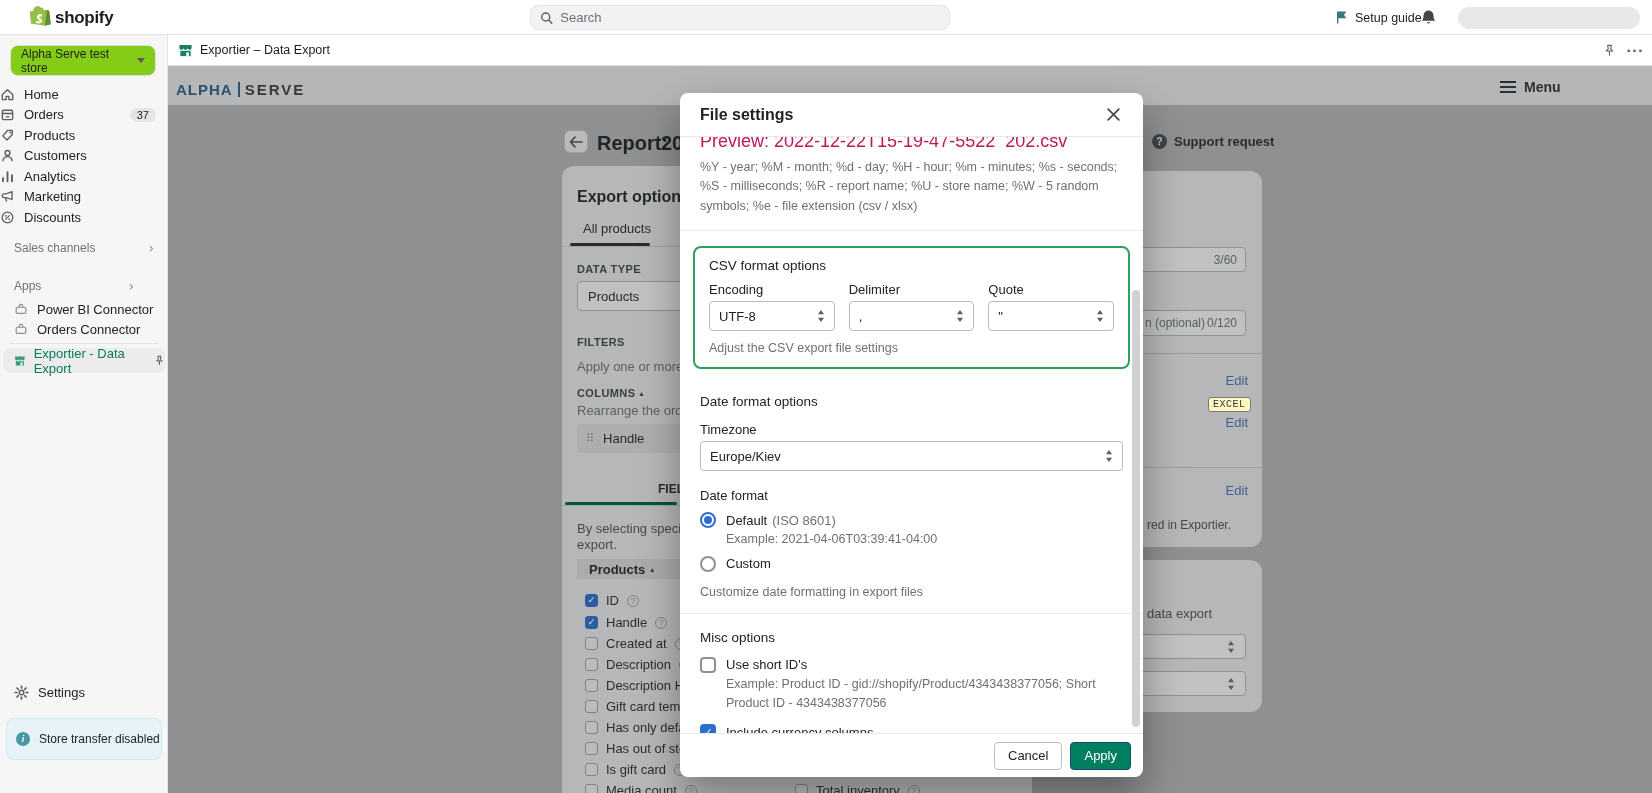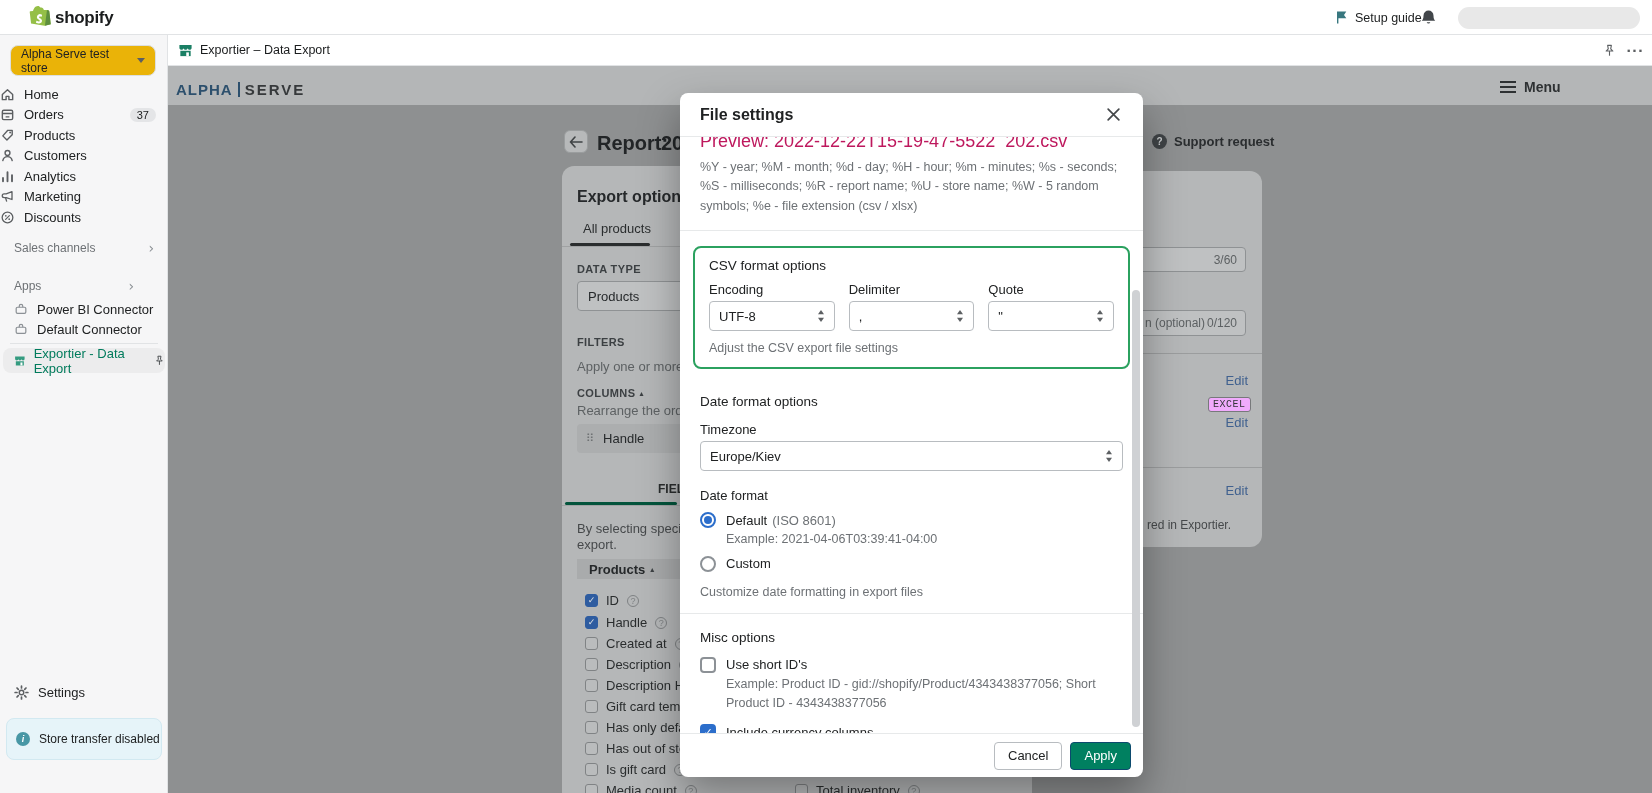--- a/index.html
+++ b/index.html
@@ -54,36 +54,36 @@
   .cb-dim.checked::after { content:"✓"; display:block; color:#dfe3e6; font-size:9px; line-height:11px; text-align:center; font-family:"DejaVu Sans",sans-serif; }
   .field-label { font-size:13px; color:#2a2d2e; white-space:nowrap; }
   .q-dim { width:12px; height:12px; border:1px solid #7f8284; border-radius:50%; color:#7f8284; font-size:9px; justify-content:center; flex:none; }
 
   
   .right-card1 { left:1040px; top:171px; width:222px; height:376px; }
   .right-card2 { left:1040px; top:560px; width:222px; height:152px; }
   .inp-dim { background:#bfc1c2; border:1px solid #8f9294; border-radius:4px; font-size:12px; color:#5d6163; }
   .rc-div { left:0; width:222px; height:1px; background:#9b9d9e; }
   .edit-link { font-size:13px; color:#40618f; }
-  .excel-badge { border:1px solid #77797b; border-radius:3px; background:#f0abfc; color:#323537; font-family:"Liberation Mono","DejaVu Sans Mono",monospace; font-size:10px; letter-spacing:.5px; padding:1px 4px; }
+  .excel-badge { border:1px solid #77797b; border-radius:3px; background:#fef9c3; color:#323537; font-family:"Liberation Mono","DejaVu Sans Mono",monospace; font-size:10px; letter-spacing:.5px; padding:1px 4px; }
   .rc-note { font-size:12px; color:#46494b; }
 
   
   .topbar { left:0; top:0; width:1652px; height:35px; background:#fff; border-bottom:1px solid #e1e3e5; z-index:3; }
   .logo { left:28px; top:5px; gap:4px; z-index:4; }
   .logo-word { font-size:17px; font-weight:bold; color:#1a1c1d; letter-spacing:-.3px; }
   .searchbox { left:530px; top:5px; width:420px; height:25px; background:#f1f2f3; border:1px solid #e4e5e7; border-radius:8px; padding:0 9px; gap:7px; z-index:4; }
   .searchbox input { border:0; outline:0; background:transparent; font-size:13px; color:#202223; width:100%; font-family:inherit; }
   .searchbox input::placeholder { color:#6d7175; }
   .setup-guide { left:1334px; top:0; height:35px; gap:7px; z-index:4; font-size:12.5px; color:#202223; }
   .bell { left:1420px; top:9px; z-index:4; }
   .account-pill { left:1458px; top:7px; width:182px; height:22px; border-radius:11px; background:#e8e8e8; z-index:4; }
 
   .sidebar { left:0; top:35px; width:168px; height:758px; background:#f6f6f7; border-right:1px solid #e1e3e5; z-index:3; }
-  .store-switcher { left:10px; top:10px; width:146px; height:31px; background:#eab308; border:1px solid #dcdfe0; border-radius:8px; padding:0 10px; justify-content:space-between; }
+  .store-switcher { left:10px; top:10px; width:146px; height:31px; background:#84cc16; border:1px solid #dcdfe0; border-radius:8px; padding:0 10px; justify-content:space-between; }
   .store-name { font-size:12px; color:#202223; }
   .caret-down { width:0; height:0; border-left:4px solid transparent; border-right:4px solid transparent; border-top:5px solid #5c5f62; }
   .nav { left:0; top:49px; width:168px; }
   .nav-item { height:20.5px; padding-left:0; gap:9px; cursor:default; }
   .nav-label { font-size:13px; font-weight:500; color:#202223; }
   .nav-badge { margin-left:auto; margin-right:12px; background:#e4e5e7; border-radius:9px; font-size:11px; color:#202223; padding:1px 7px; }
   .subhead { height:15px; padding:0 14px; justify-content:space-between; color:#6d7175; font-size:12px; }
   .chev { font-family:"DejaVu Sans",sans-serif; font-size:14px; color:#8c9196; line-height:1; }
   .app-link { height:20px; padding-left:14px; gap:9px; }
   .app-link .nav-label { font-weight:normal; }
@@ -290,30 +290,52 @@
       <span>0/120</span>
     </div>
     <div class="abs rc-div" style="top:182px;"></div>
     <a class="abs edit-link" style="right:14px;top:202px;">Edit</a>
     <span class="abs excel-badge" style="left:168px;top:226px;">EXCEL</span>
     <a class="abs edit-link" style="right:14px;top:244px;">Edit</a>
     <div class="abs rc-div" style="top:296px;"></div>
     <a class="abs edit-link" style="right:14px;top:312px;">Edit</a>
     <div class="abs rc-note" style="left:107px;top:347px;">red in Exportier.</div>
   </div>
+  <div class="abs card-dim right-card2">
+    <div class="abs rc-note" style="left:107px;top:46px;font-size:13px;">data export</div>
+    <div class="abs flex sel-dim" style="left:16px;top:74px;width:190px;height:25px;">
+      <span></span>
+      <svg width="8" height="14" color="#5a5d5f">
+          <use href="#i-stepper"></use>
+        </svg>
+    </div>
+    <div class="abs flex sel-dim" style="left:16px;top:111px;width:190px;height:25px;">
+      <span></span>
+      <svg width="8" height="14" color="#5a5d5f">
+          <use href="#i-stepper"></use>
+        </svg>
+    </div>
+  </div>
 
   <div class="abs topbar"></div>
   <div class="abs flex logo">
     <svg width="23" height="25" viewBox="0 0 22 24">
       <path fill="#95BF47" d="M18.2 4.9c1.2.3 1.9.5 2.1.8.2.3 1.5 12.8 1.5 12.8L15.9 20 2.9 17.7 1.6 6.7c0-.3.2-.5.6-.6l2.6-.3C5.2 4.1 6.6 1 9.5 1c1 0 1.8.6 2.4 1.4l.8-.1c1.3 0 2.1 1.1 2.5 2.4z"></path>
       <path fill="#5E8E3E" d="M18.2 4.9 16.2 20l5.6-1.5S20.5 6 20.3 5.7c-.2-.3-.9-.5-2.1-.8z"></path>
       <path fill="#fff" d="M11.2 8.7c-1.8.7-2.7 1.6-2.7 3 0 2.1 2.7 2.1 2.7 3.3 0 .5-.4.9-1 .9-1 0-2.1-.7-2.1-.7l-.5 1.7s.9.9 2.7.9 3.1-1.1 3.1-2.7c0-2.2-2.8-2.4-2.8-3.4 0-.2.1-.7 1-.7.8 0 1.4.4 1.4.4l.5-1.9s-.7-.8-2.3-.8z"></path>
     </svg>
     <span class="logo-word">shopify</span>
   </div>
+  <div class="abs flex searchbox">
+    <svg width="14" height="14" viewBox="0 0 14 14">
+        <circle cx="6" cy="6" r="4.2" fill="none" stroke="#5c5f62" stroke-width="1.5"></circle>
+        <path d="m9.2 9.2 3.2 3.2" stroke="#5c5f62" stroke-width="1.5" stroke-linecap="round"></path>
+      </svg>
+    <input type="text" placeholder="Search" style="">
+  </div>
   <div class="abs flex setup-guide">
     <svg width="14" height="15" viewBox="0 0 14 15">
         <path fill="#38777f" d="M3 1.5h9.3l-2.3 3.4 2.3 3.4H4.4v5.2H3z"></path>
       </svg>
     <span>Setup guide</span>
   </div>
   <div class="abs bell">
     <svg width="17" height="18" viewBox="0 0 16 17">
       <path fill="#42464a" d="M8 1.5A4.7 4.7 0 0 0 3.3 6.2c0 3.2-1 4.3-1.6 4.9h12.6c-.6-.6-1.6-1.7-1.6-4.9A4.7 4.7 0 0 0 8 1.5z"></path>
       <path fill="#42464a" d="M6.3 12.5a1.8 1.8 0 0 0 3.4 0z"></path>
@@ -390,21 +412,21 @@
       <div class="flex app-link">
         <svg width="14" height="14" color="#8c9196">
             <use href="#i-puzzle"></use>
           </svg>
         <span class="nav-label">Power BI Connector</span>
       </div>
       <div class="flex app-link">
         <svg width="14" height="14" color="#8c9196">
             <use href="#i-puzzle"></use>
           </svg>
-        <span class="nav-label">Default Connector</span>
+        <span class="nav-label">Orders Connector</span>
       </div>
     </div>
     <div class="abs side-div" style="top:308px;"></div>
     <div class="abs flex active-app">
       <svg width="14" height="14" color="#349b80">
           <use href="#i-store"></use>
         </svg>
       <span class="active-label">Exportier - Data Export</span>
       <svg width="13" height="13" color="#44474a" style="margin-left:2px;">
           <use href="#i-pin"></use>

